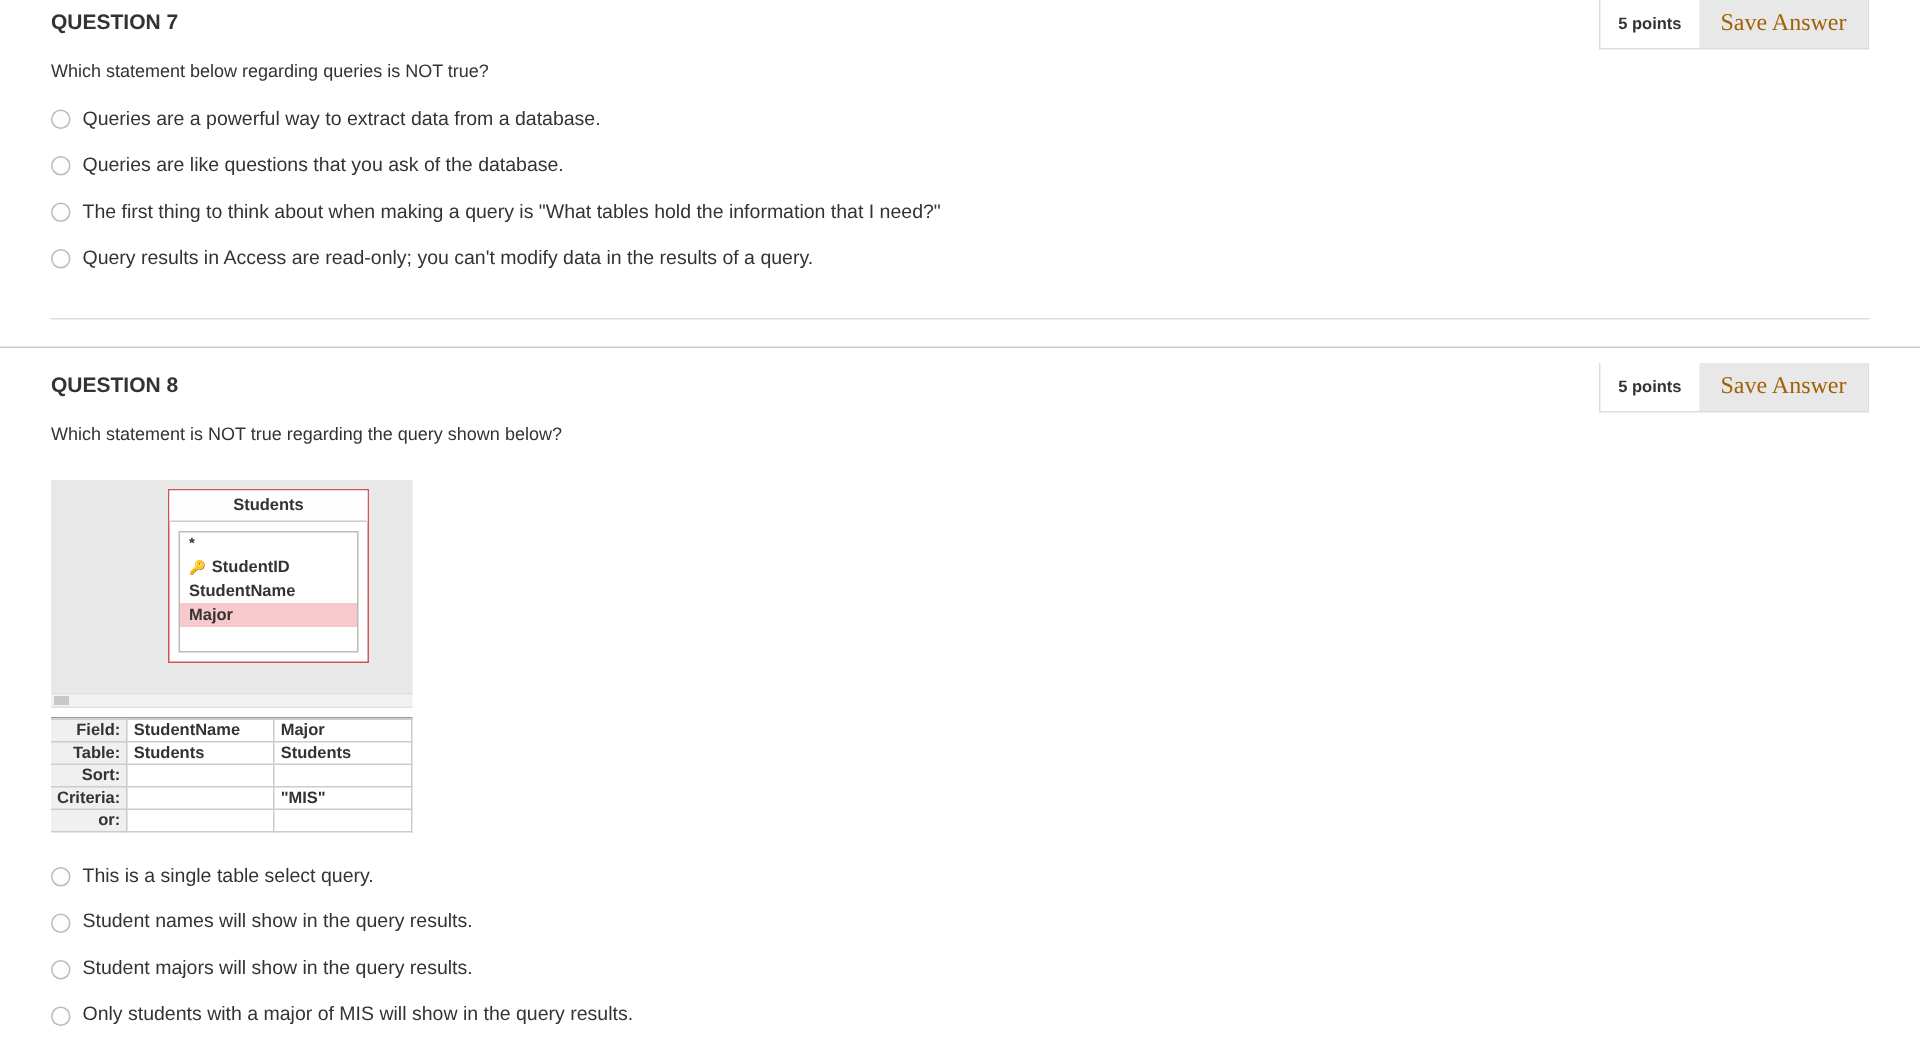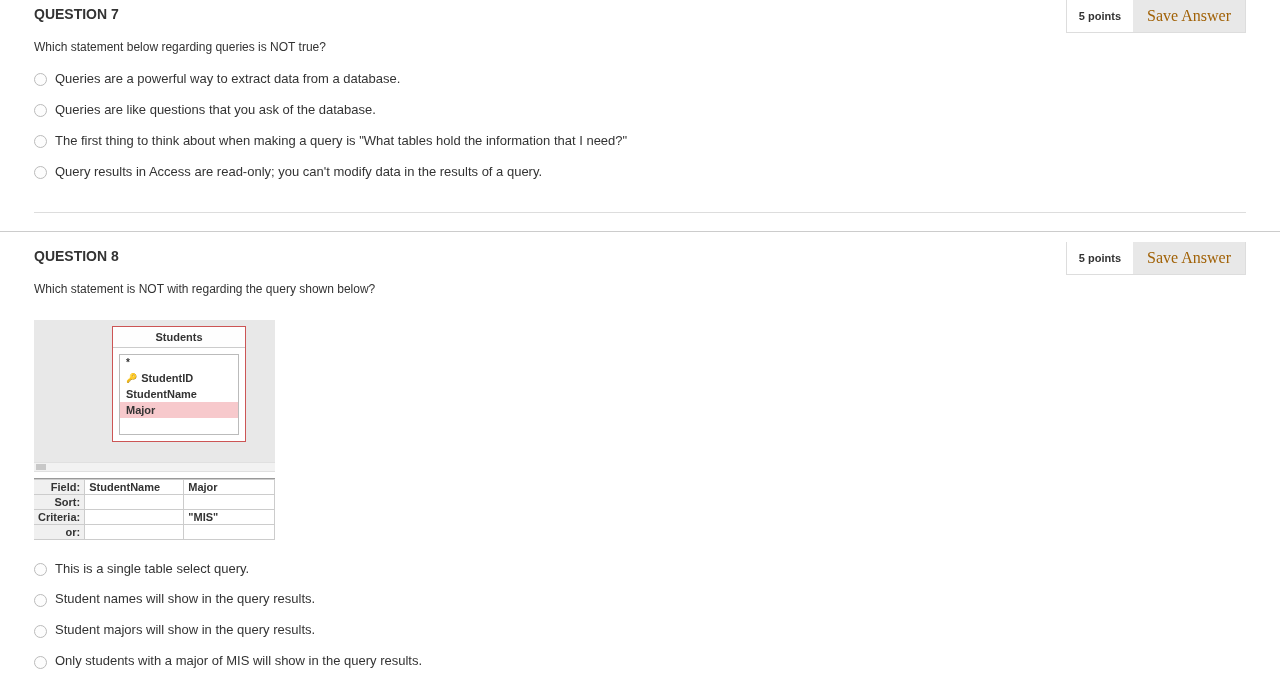--- a/index.html
+++ b/index.html
@@ -76,21 +76,21 @@
 <div class="hr2"></div>
 
 <div class="question-block" style="margin-top:10px;">
   <div class="points-save">
     <span class="points">5 points</span>
     <button class="save-btn">Save Answer</button>
   </div>
   <div class="question-header">
     <div class="question-title">QUESTION 8</div>
   </div>
-  <div class="question-text">Which statement is NOT with regarding the query shown below?</div>
+  <div class="question-text">Which statement is NOT true regarding the query shown below?</div>
 
   <div class="design-area">
     <div class="table-pane">
       <div class="table-box">
         <div class="table-title">Students</div>
         <div class="table-fields">
           <div class="field-star">*</div>
           <div class="field-pk">
             <span class="key-icon">🔑</span>
             <span>StudentID</span>
@@ -104,20 +104,25 @@
     <div class="scroll-strip">
       <div class="scroll-thumb"></div>
     </div>
     <div class="grid-pane">
       <table>
         <tbody>
             <tr>
           <td class="rowlab">Field:</td>
           <td class="colcell">StudentName</td>
           <td class="colcell">Major</td>
+        </tr>
+        <tr>
+          <td class="rowlab">Table:</td>
+          <td class="colcell">Students</td>
+          <td class="colcell">Students</td>
         </tr>
         <tr>
           <td class="rowlab">Sort:</td>
           <td class="colcell"></td>
           <td class="colcell"></td>
         </tr>
         <tr>
           <td class="rowlab">Criteria:</td>
           <td class="colcell"></td>
           <td class="colcell">"MIS"</td>

